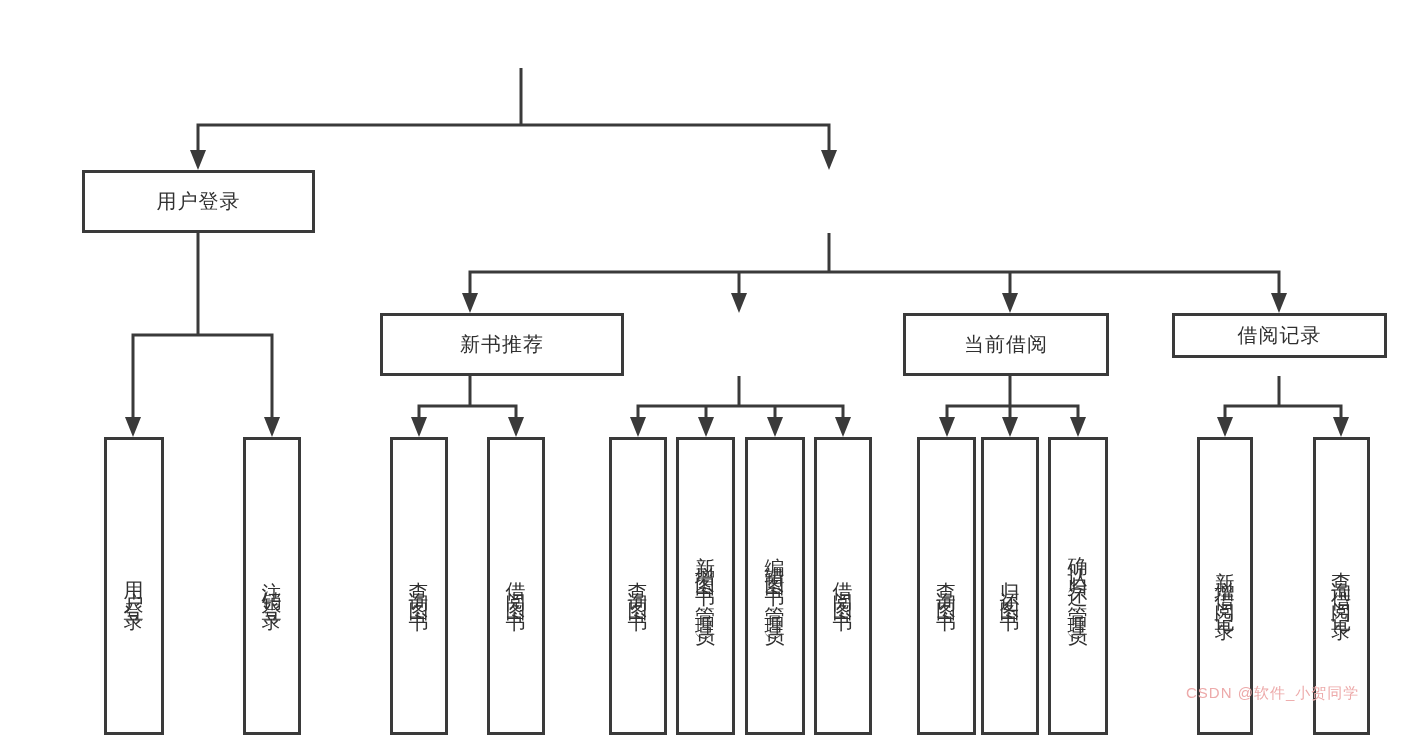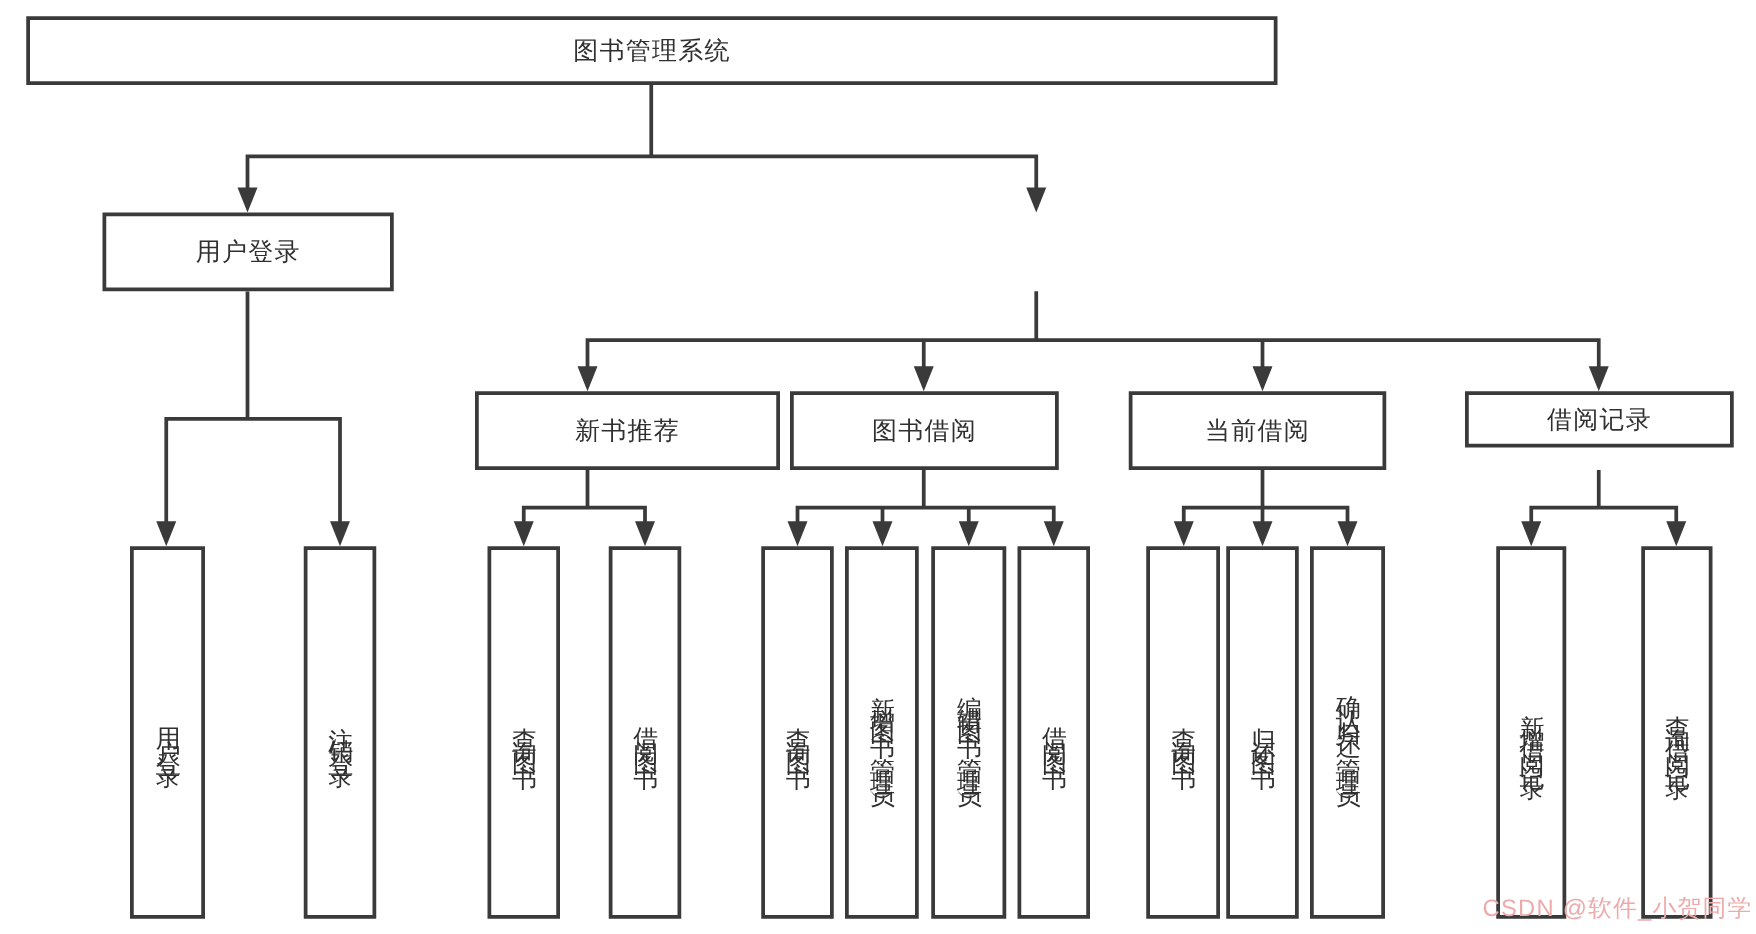--- a/index.html
+++ b/index.html
@@ -33,22 +33,22 @@
     font-size:20px;
   }
   .vnode .vtext{
     writing-mode:vertical-rl;
     text-orientation:mixed;
     letter-spacing:10px;
     line-height:1;
   }
   .watermark{
     position:absolute;
-    left:1186px;top:714px;
-    font-size:19px;
+    left:1186px;top:684px;
+    font-size:15px;
     letter-spacing:1px;
     color:#edaaaa;
     white-space:nowrap;
   }
 </style>
 </head>
 <body>
 
 <div class="canvas">
 
@@ -89,33 +89,27 @@
       <polygon points="767,417 783,417 775,437"></polygon>
       <polygon points="835,417 851,417 843,437"></polygon>
       <polygon points="939,417 955,417 947,437"></polygon>
       <polygon points="1002,417 1018,417 1010,437"></polygon>
       <polygon points="1070,417 1086,417 1078,437"></polygon>
       <polygon points="1217,417 1233,417 1225,437"></polygon>
       <polygon points="1333,417 1349,417 1341,437"></polygon>
     </g>
   </svg>
 
-  <div class="node" style="left:21px;top:13px;width:1001px;height:55px;">
-    <span>图书管理系统</span>
-  </div>
 
   <div class="node" style="left:82px;top:170px;width:233px;height:63px;">
     <span>用户登录</span>
   </div>
 
   <div class="node" style="left:380px;top:313px;width:244px;height:63px;">
     <span>新书推荐</span>
-  </div>
-  <div class="node" style="left:632px;top:313px;width:215px;height:63px;">
-    <span>图书借阅</span>
   </div>
   <div class="node" style="left:903px;top:313px;width:206px;height:63px;">
     <span>当前借阅</span>
   </div>
   <div class="node" style="left:1172px;top:313px;width:215px;height:45px;">
     <span>借阅记录</span>
   </div>
 
   <div class="vnode" style="left:104px;width:60px;">
     <span class="vtext">用户登录</span>

